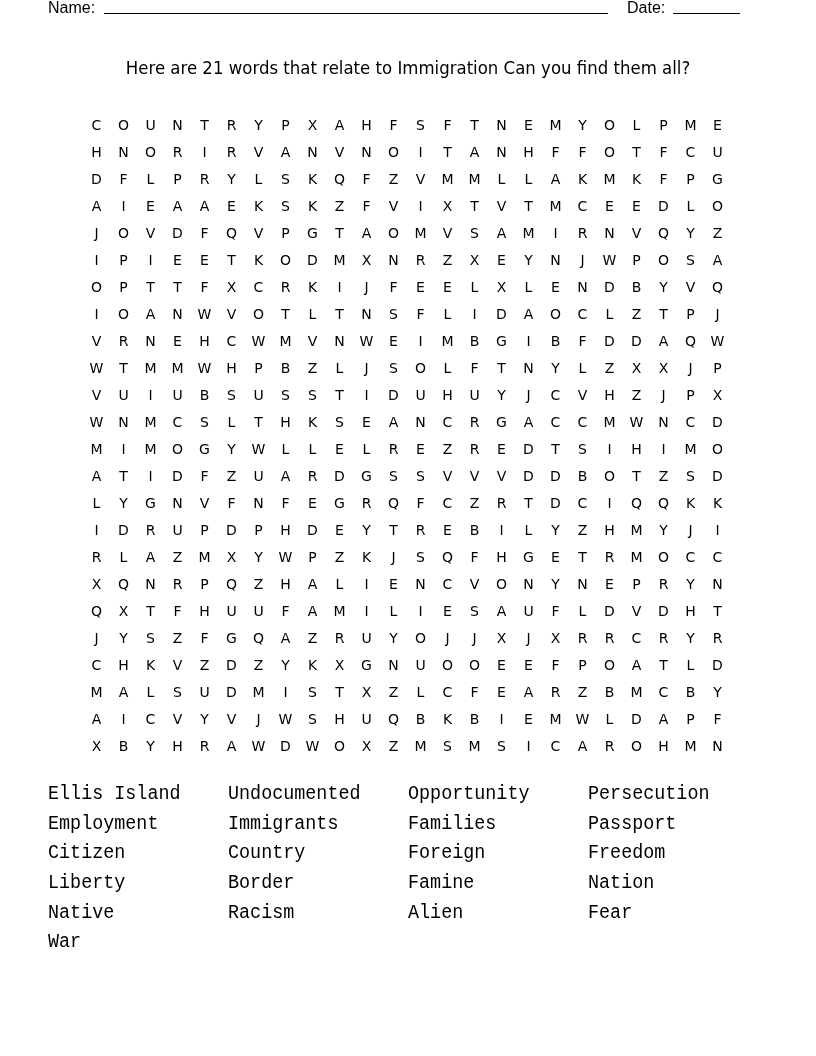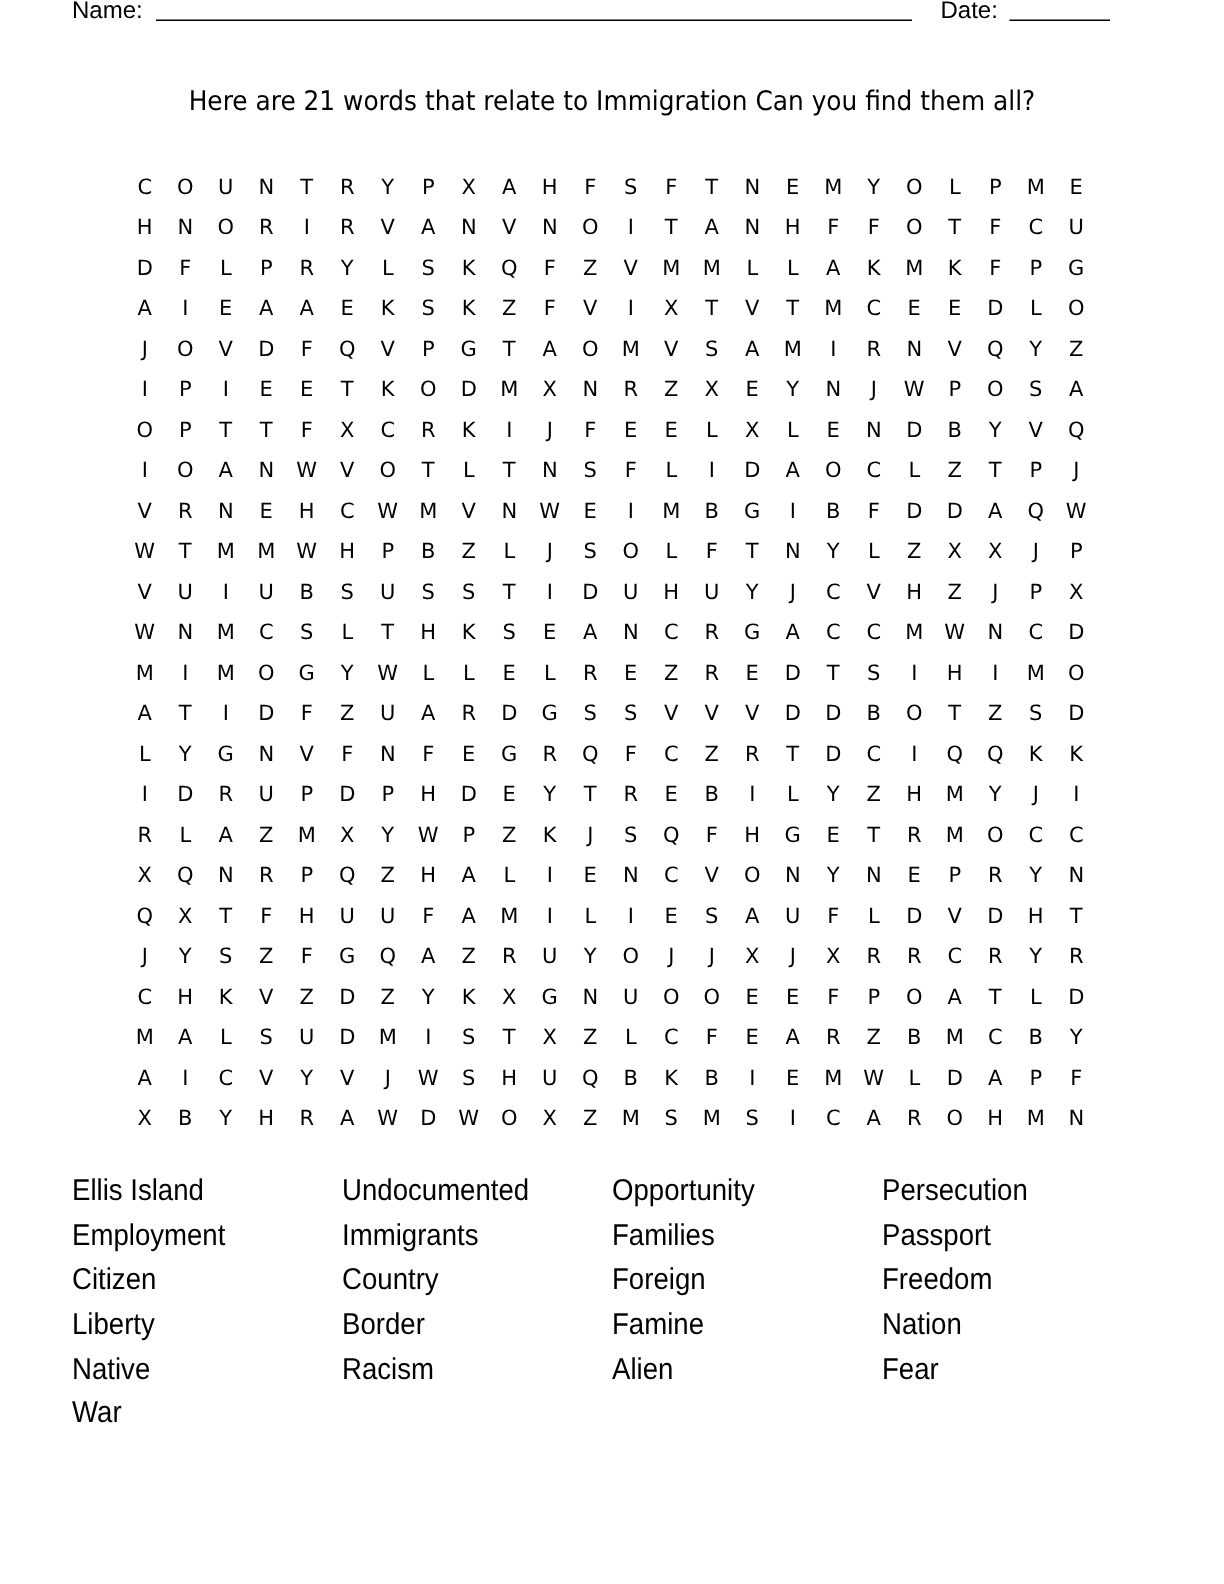--- a/index.html
+++ b/index.html
@@ -19,21 +19,21 @@
     }
     .grid {
       position: absolute; top: 114px; left: 83px;
       display: grid; grid-template-columns: repeat(24, 27px); grid-auto-rows: 27px;
       font-family: "DejaVu Sans", sans-serif; font-size: 14px;
     }
     .cell { text-align: center; line-height: 22px; }
     .words {
       position: absolute; top: 780px; left: 48px;
       display: grid; grid-template-columns: repeat(4, 180px); grid-auto-rows: 29.7px;
-      font-family: Liberation Sans, sans-serif; font-size: 20px;
+      font-family: Liberation Mono, monospace; font-size: 20px;
     }
     .word { line-height: 28px; white-space: nowrap; transform: scaleX(0.92); transform-origin: left; }
   </style>
 </head>
 <body>
 
 <div class="header">
   <span class="name-label">Name:</span>
   <span class="name-line"></span>
   <span class="date-label">Date:</span>

